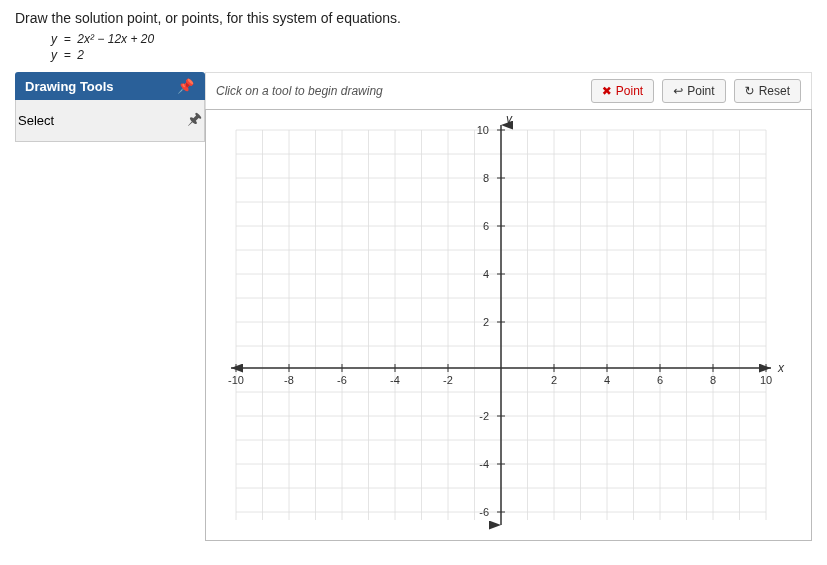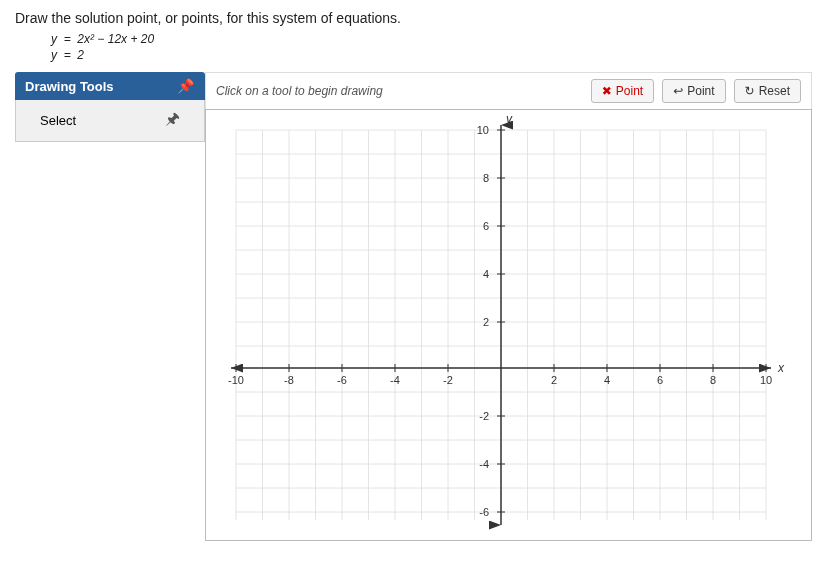--- a/index.html
+++ b/index.html
@@ -46,21 +46,21 @@
       border-radius: 3px 3px 0 0;
     }
     .drawing-tools-header .pin-icon {
       font-size: 14px;
       cursor: pointer;
     }
     .tool-item {
       background: #f0f0f0;
       border: 1px solid #ccc;
       border-top: none;
-      padding: 7px 24px;
+      padding: 7px 2px;
       display: flex;
       align-items: center;
       justify-content: space-between;
       cursor: pointer;
       font-size: 13px;
     }
     .tool-item .tool-icon {
       font-size: 16px;
       color: #555;
     }

